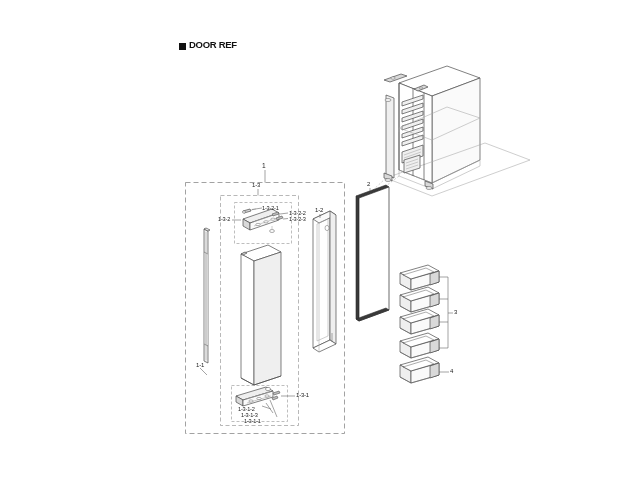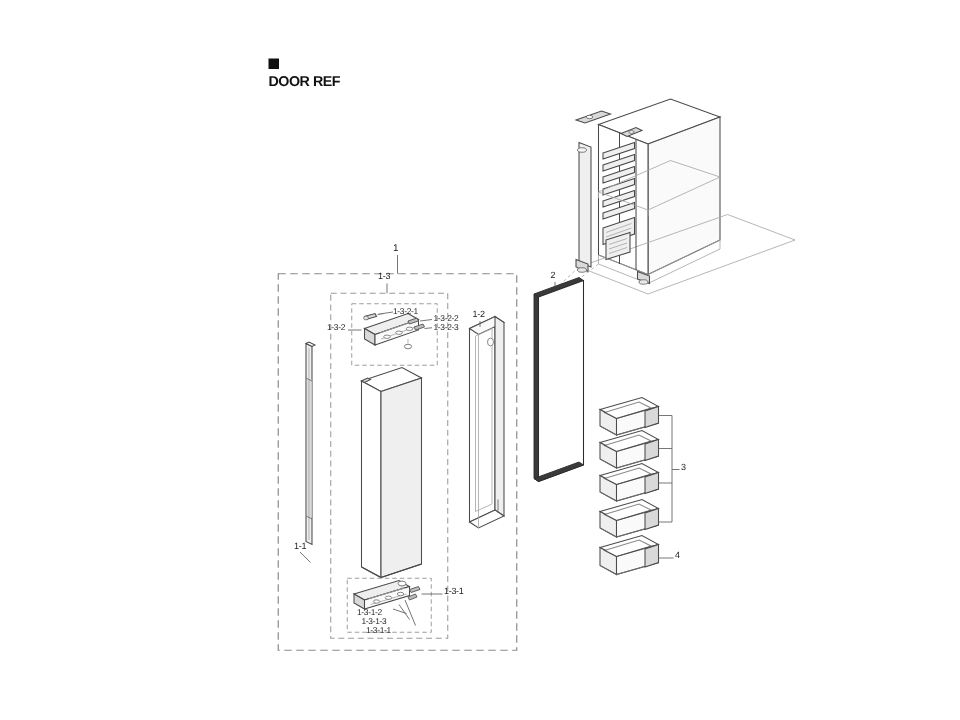--- a/index.html
+++ b/index.html
@@ -1,21 +1,21 @@
 <!DOCTYPE html>
 <html><head>
 <meta charset="utf-8">
 <style>
   html,body{margin:0;padding:0;background:#ffffff;}
   body{width:640px;height:480px;position:relative;overflow:hidden;
        font-family:"Liberation Sans",sans-serif;color:#000;}
   #stage{position:absolute;left:0;top:0;width:640px;height:480px;}
 
   
-  #title{position:absolute;left:179px;top:39px;display:flex;align-items:flex-start;gap:3px;flex-direction:column;}
+  #title{position:absolute;left:179px;top:39px;display:flex;align-items:flex-end;gap:3px;}
   #title .sq{width:7px;height:7px;background:#111;display:block;}
   #title .tx{font-size:9.5px;font-weight:bold;letter-spacing:-0.3px;color:#111;
              font-family:"Liberation Sans",sans-serif;white-space:nowrap;}
 
   
   .lbl{position:absolute;font-size:5.6px;color:#222;white-space:nowrap;
        font-family:"Liberation Sans",sans-serif;letter-spacing:-0.2px;line-height:6px;}
   .lbl.big{font-size:6.6px;}
   .lbl.mid{font-size:6px;}
 

